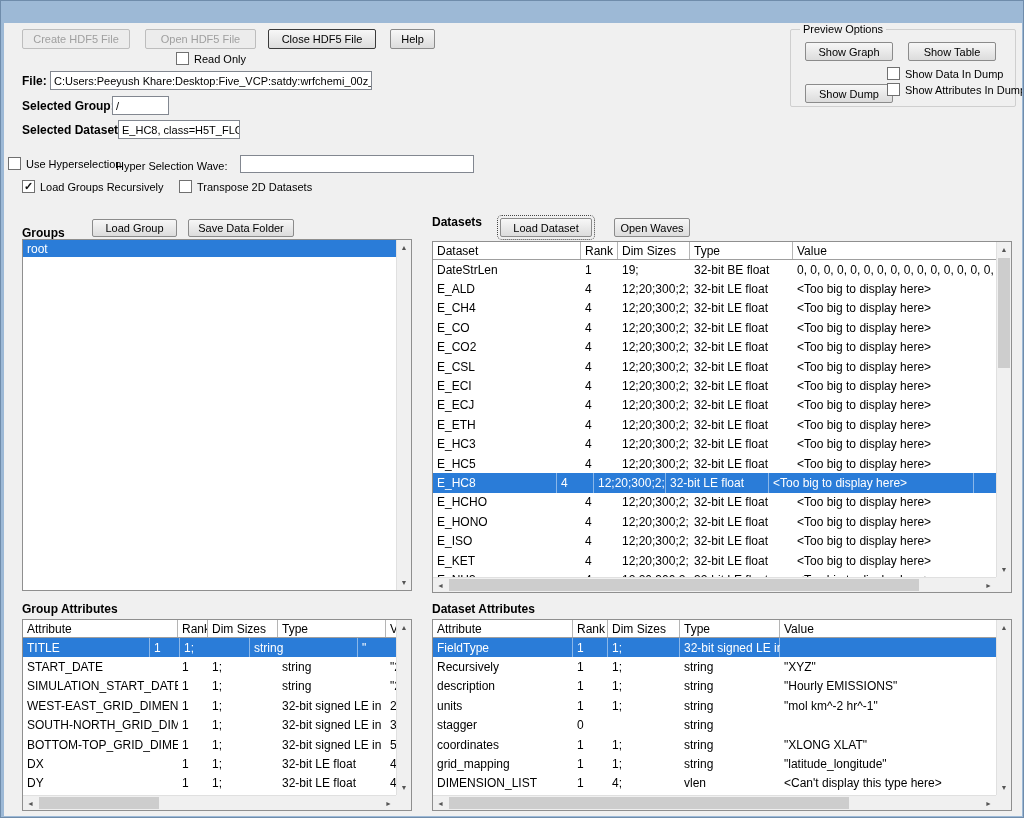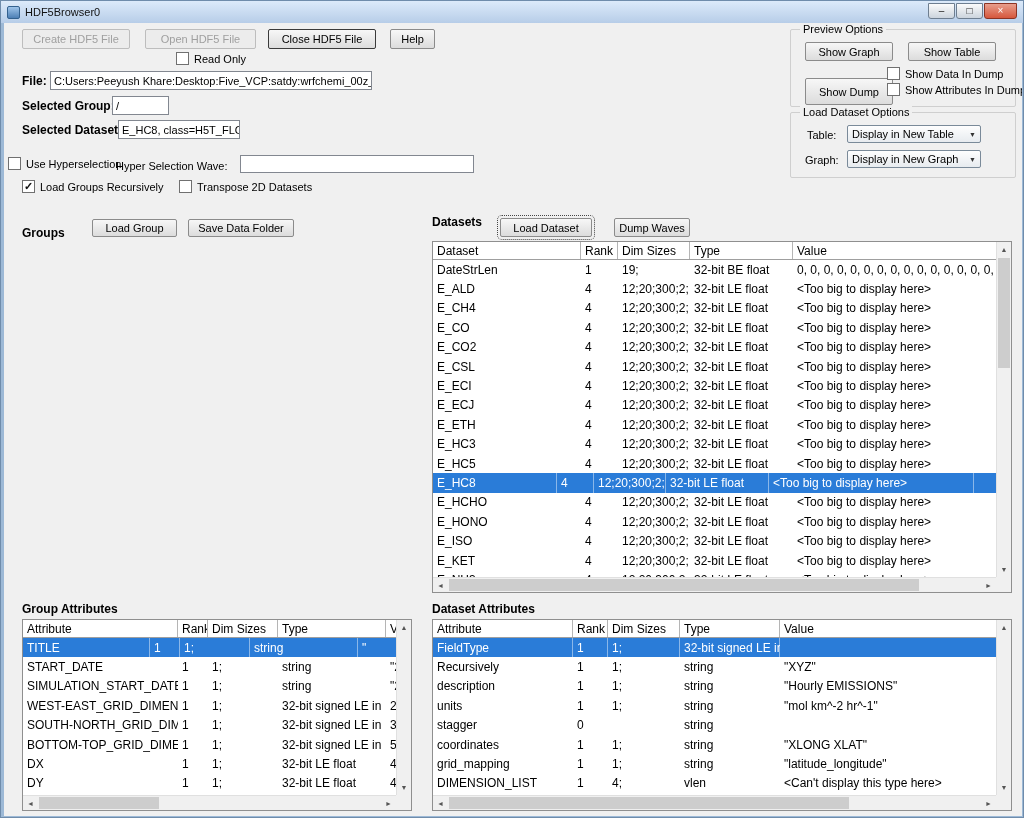--- a/index.html
+++ b/index.html
@@ -44,35 +44,20 @@
   .s-up{top:0}.s-down{bottom:0}.s-left{left:0}.s-right{right:0}
   .sthumb{position:absolute;background:#cdcdcd}
   .scroll-v .sthumb{left:1px;right:1px}
   .scroll-h .sthumb{top:1px;bottom:1px}
   .scorner{right:0;bottom:0;width:15px;height:15px;background:#f0f0f0}
 </style>
 </head>
 <body>
 
 <div class="window">
-  <div class="titlebar">
-    <div class="app-icon"></div>
-    <span>HDF5Browser0</span>
-    <div class="caps">
-      <div class="cap">
-          <span>–</span>
-        </div>
-      <div class="cap">
-          <span>□</span>
-        </div>
-      <div class="cap close">
-          <span>×</span>
-        </div>
-    </div>
-  </div>
 
   <div class="client">
 
     <div class="btn disabled" style="left:18px;top:6px;width:108px;height:20px">Create HDF5 File</div>
     <div class="btn disabled" style="left:141px;top:6px;width:111px;height:20px">Open HDF5 File</div>
     <div class="btn default" style="left:264px;top:6px;width:108px;height:20px">Close HDF5 File</div>
     <div class="btn" style="left:386px;top:6px;width:45px;height:20px">Help</div>
 
     <div class="chk" style="left:172px;top:29px">
       <span class="box"></span>
@@ -103,53 +88,51 @@
     </div>
     <div class="chk" style="left:175px;top:157px">
       <span class="box"></span>
       <span>Transpose 2D Datasets</span>
     </div>
 
     <div class="gbox" style="left:786px;top:6px;width:226px;height:78px;overflow:visible">
       <div class="legend">Preview Options</div>
       <div class="btn" style="left:14px;top:12px;width:88px;height:19px">Show Graph</div>
       <div class="btn" style="left:117px;top:12px;width:88px;height:19px">Show Table</div>
-      <div class="btn" style="left:14px;top:48px;width:88px;height:27px">Show Dump</div>
+      <div class="btn" style="left:14px;top:54px;width:88px;height:19px">Show Dump</div>
       <div class="chk" style="left:96px;top:37px">
         <span class="box"></span>
         <span>Show Data In Dump</span>
       </div>
       <div class="chk" style="left:96px;top:53px">
         <span class="box"></span>
         <span>Show Attributes In Dump</span>
       </div>
     </div>
 
-    <div class="gbox" style="left:786px;top:89px;width:226px;height:66px;overflow:visible">
-      <div class="legend">Load Dataset Options</div>
-      <div class="lbl" style="left:16px;top:16px">Table:</div>
-      <div class="combo" style="left:56px;top:12px;width:134px">
-        <span>Display in New Table</span>
-        <span class="combo-arr">▼</span>
-      </div>
-      <div class="lbl" style="left:14px;top:41px">Graph:</div>
-      <div class="combo" style="left:56px;top:37px;width:134px">
-        <span>Display in New Graph</span>
-        <span class="combo-arr">▼</span>
-      </div>
-    </div>
 
     <div class="lbl b" style="left:18px;top:203px">Groups</div>
     <div class="btn" style="left:88px;top:196px;width:85px;height:18px">Load Group</div>
     <div class="btn" style="left:184px;top:196px;width:106px;height:18px">Save Data Folder</div>
 
+    <div class="lt groups-list" style="left:18px;top:216px;width:390px;height:352px">
+      <div class="lt-body" style="top:0;bottom:0;right:15px">
+          <div class="lt-row selected">
+            <div class="lt-cell" style="width: 374px;">root</div>
+          </div>
+        </div>
+      <div class="scroll-v" style="bottom:0">
+        <div class="sarr s-up">▲</div>
+        <div class="sarr s-down">▼</div>
+      </div>
+    </div>
 
     <div class="lbl b" style="left:428px;top:192px">Datasets</div>
     <div class="btn focus" style="left:496px;top:195px;width:92px;height:19px">Load Dataset</div>
-    <div class="btn" style="left:610px;top:195px;width:76px;height:19px">Dump Waves</div>
+    <div class="btn" style="left:610px;top:195px;width:76px;height:19px">Open Waves</div>
 
     <div class="lt" style="left:428px;top:218px;width:580px;height:352px">
       <div class="lt-head">
           <div class="lt-hcell" style="width: 148px;">Dataset</div>
           <div class="lt-hcell" style="width: 37px;">Rank</div>
           <div class="lt-hcell" style="width: 72px;">Dim Sizes</div>
           <div class="lt-hcell" style="width: 103px;">Type</div>
           <div class="lt-hcell" style="width: 205px;">Value</div>
         </div>
       <div class="lt-body" style="top:18px;bottom:15px;right:15px">

